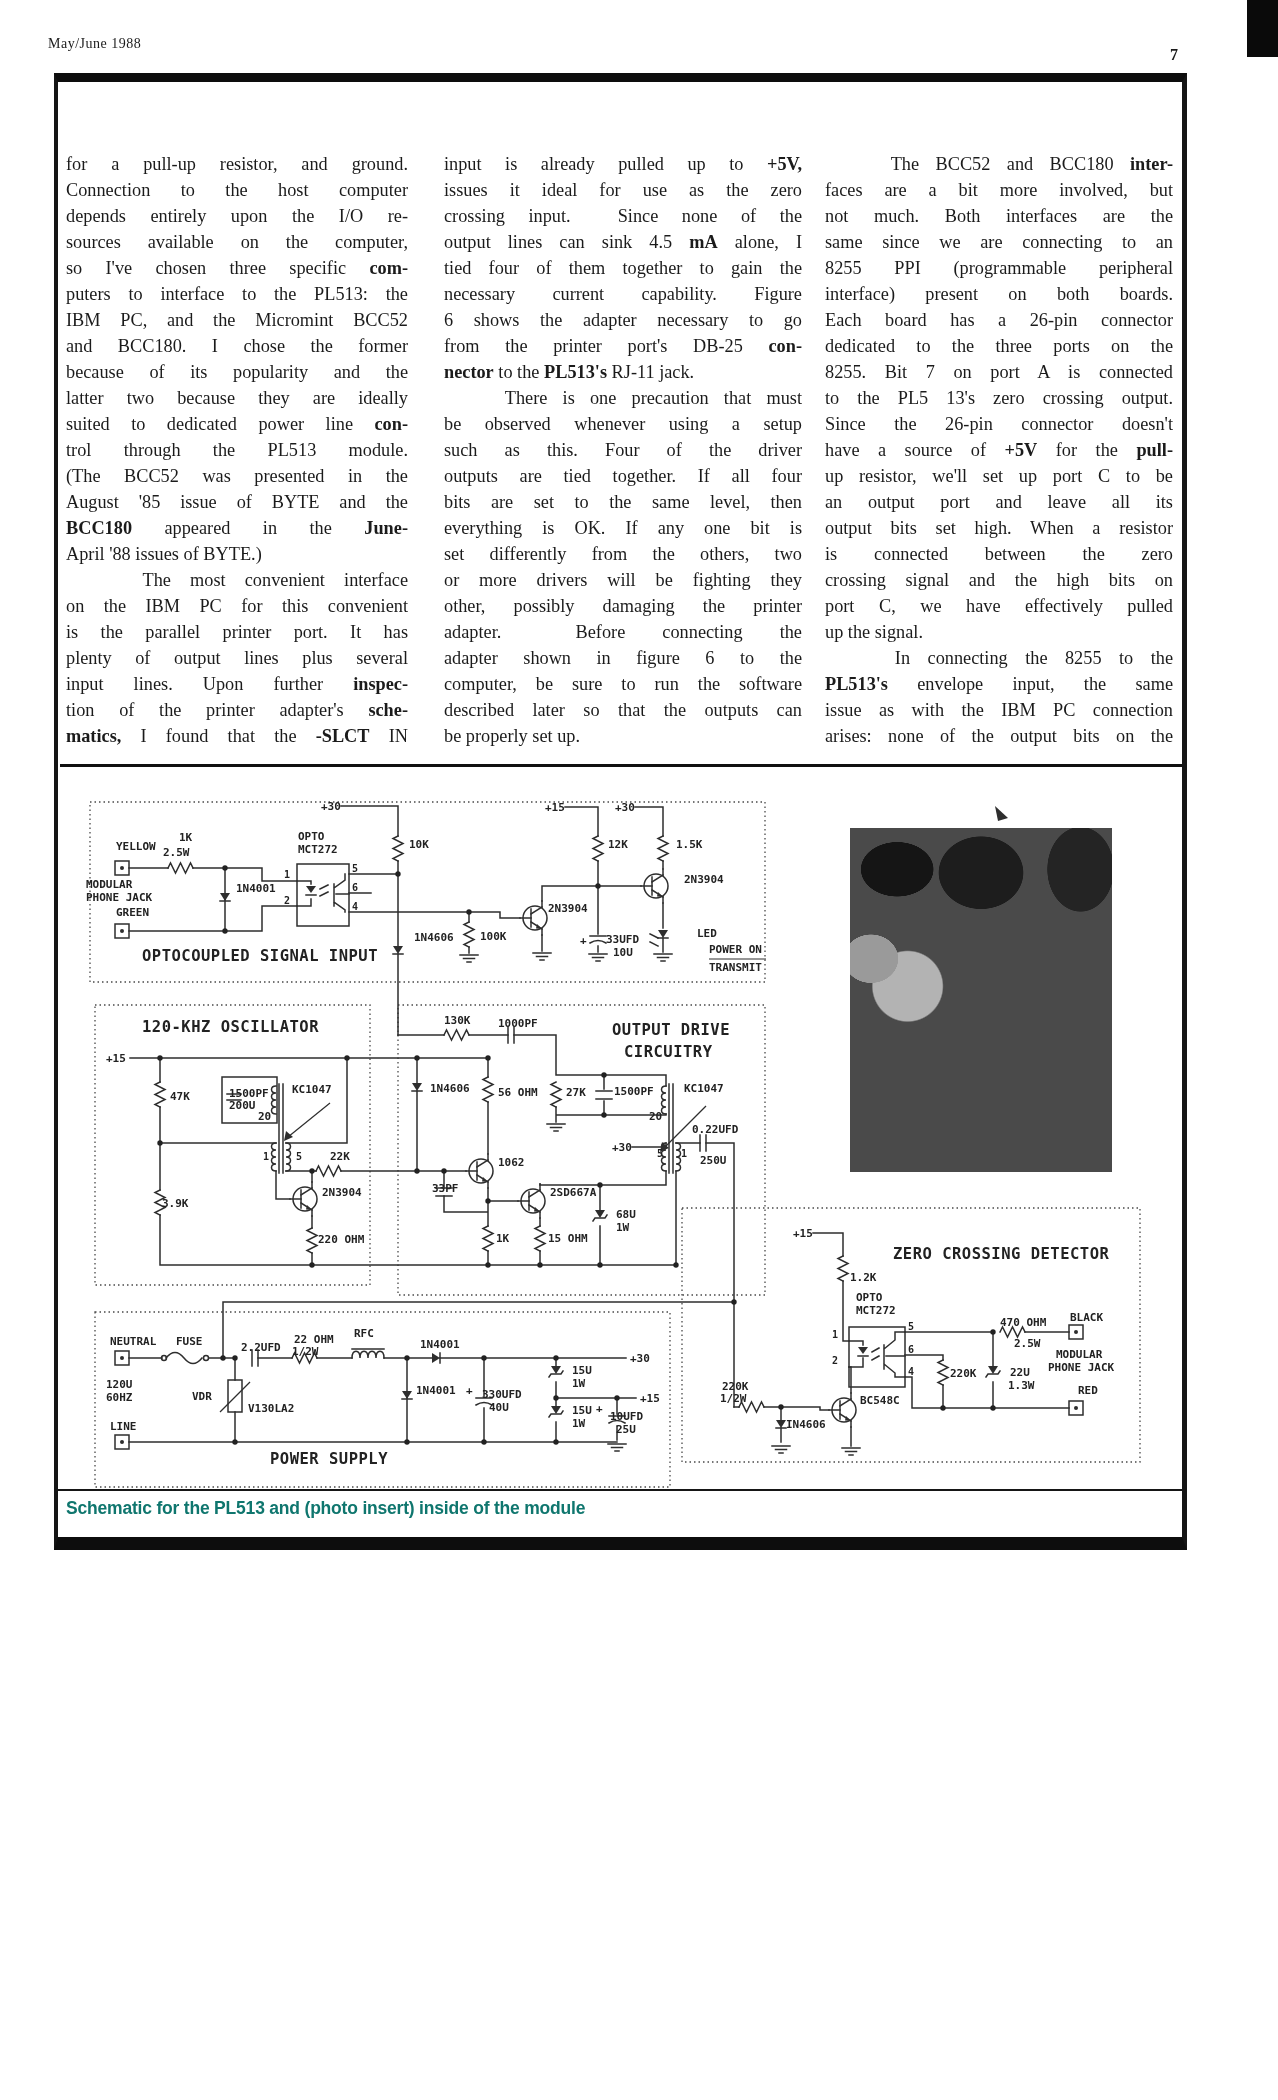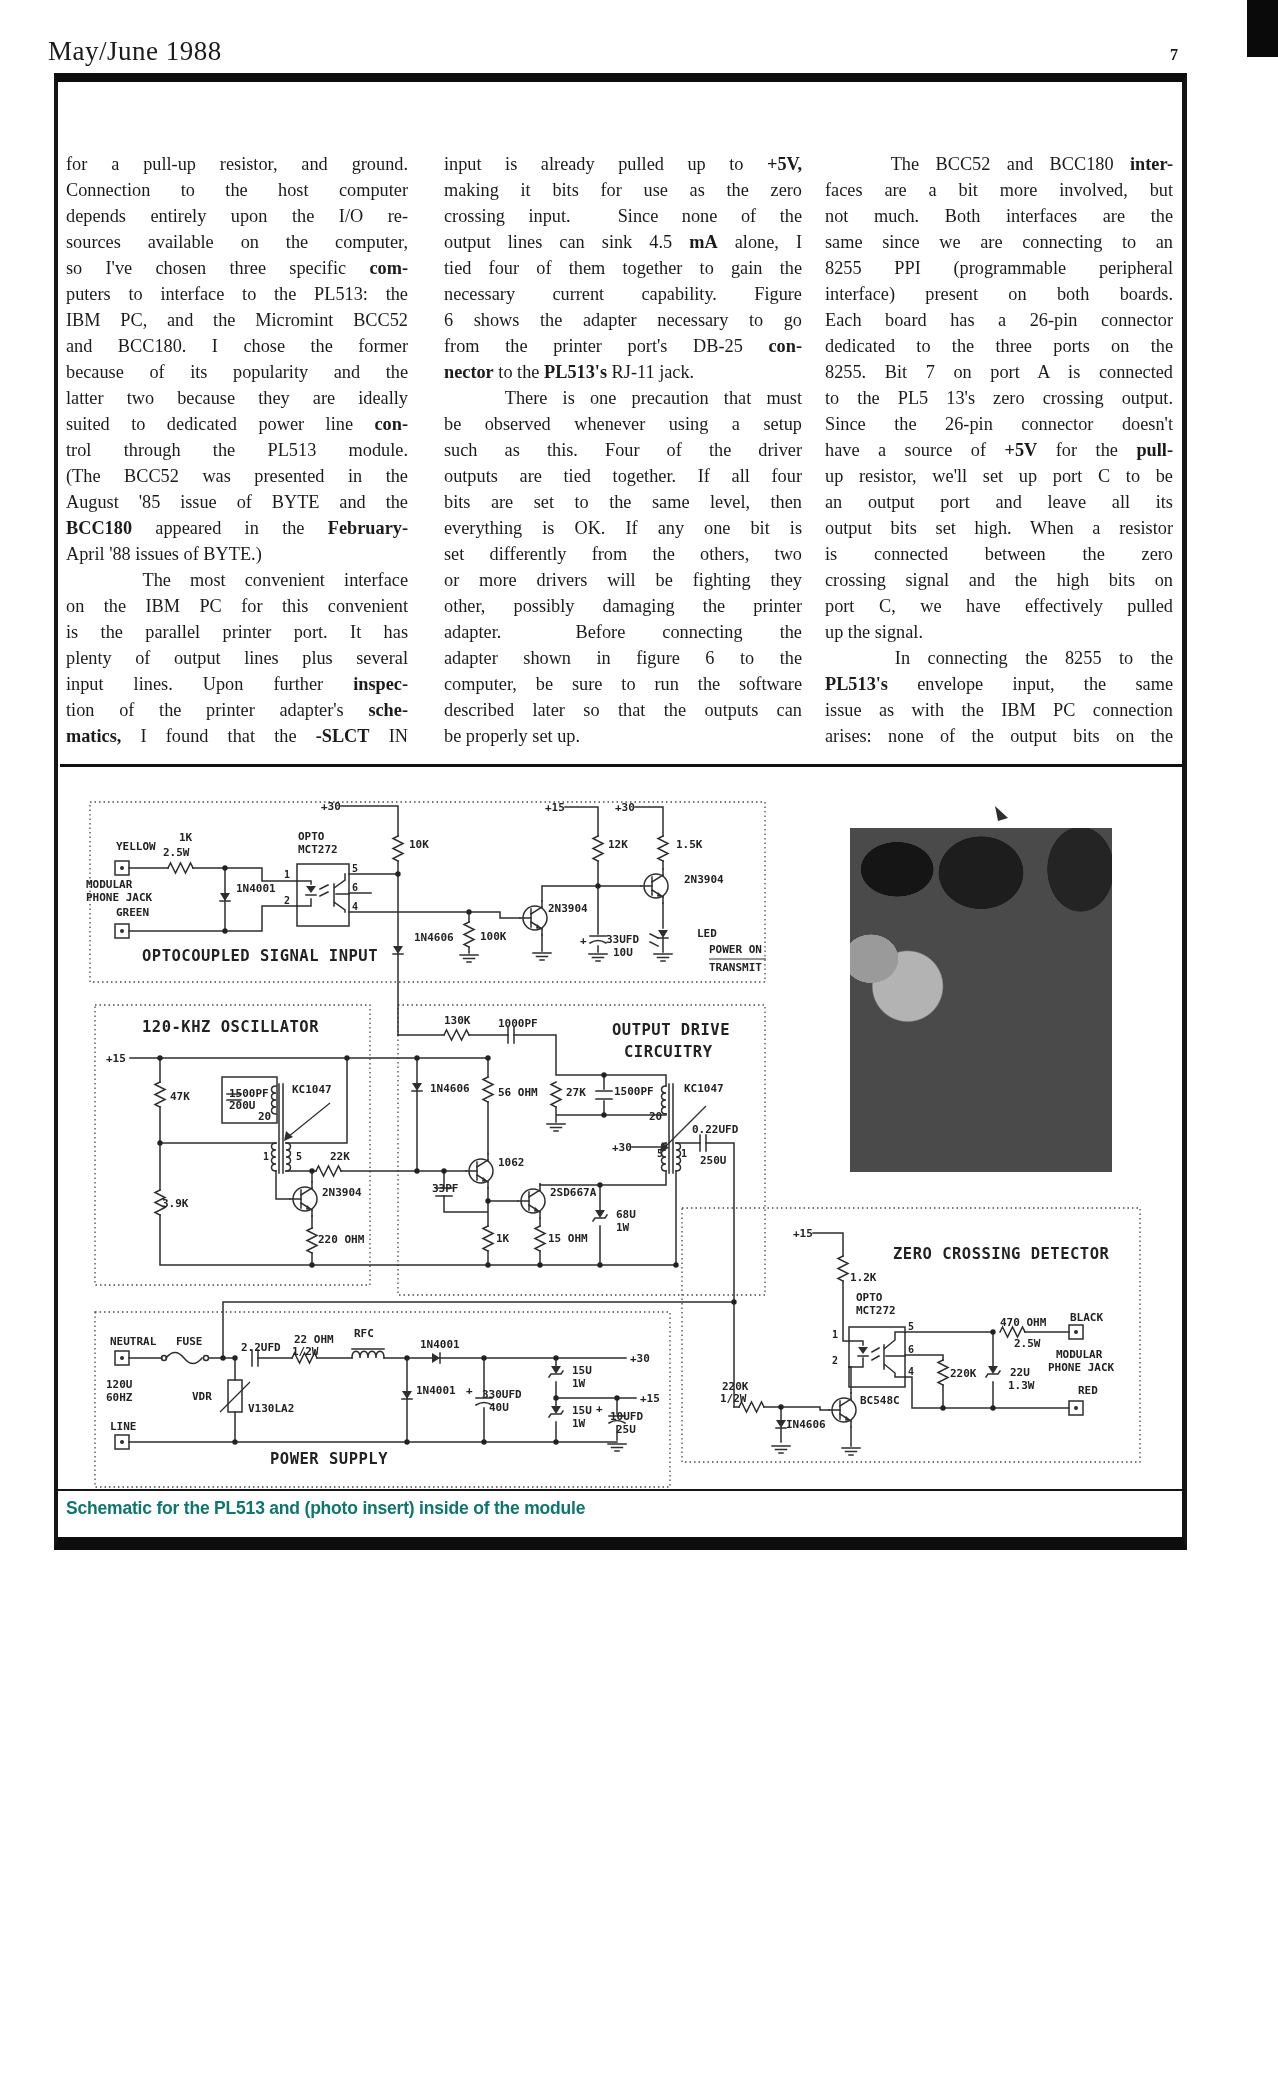--- a/index.html
+++ b/index.html
@@ -1,19 +1,19 @@
 <!DOCTYPE html>
 <html><head>
 <meta charset="utf-8">
 <style>
   html,body{margin:0;padding:0;background:#fff;}
   body{position:relative;width:1278px;height:2100px;font-family:"Liberation Serif",serif;color:#1b1b1b;overflow:hidden;}
   .abs{position:absolute;}
   
-  #issue{left:48px;top:36px;font-size:27px;letter-spacing:.5px;}
+  #issue{left:48px;top:36px;font-size:14px;letter-spacing:.5px;}
   #pageno{left:1170px;top:46px;font-size:16px;font-weight:bold;}
   #cornermark{left:1247px;top:0;width:31px;height:57px;background:#0a0a0a;}
   
   #frame{left:54px;top:73px;width:1133px;height:1477px;box-sizing:border-box;
          border-top:9px solid #0d0d0d;border-bottom:13px solid #0d0d0d;
          border-left:4px solid #151515;border-right:5px solid #151515;}
   #figrule{left:60px;top:764px;width:1122px;height:3px;background:#101010;}
   #caprule{left:58px;top:1489px;width:1125px;height:2px;background:#161616;}
   #caption{left:66px;top:1498px;width:1100px;font-family:"Liberation Sans",sans-serif;
            font-weight:bold;font-size:17.5px;letter-spacing:-.2px;color:#0f766e;}
@@ -73,33 +73,33 @@
     <div class="tl"><span>so I've chosen three specific </span><span class="b">com-</span><span></span></div>
     <div class="tl"><span>puters to interface to the PL513: the</span></div>
     <div class="tl"><span>IBM PC, and the Micromint BCC52</span></div>
     <div class="tl"><span>and BCC180. I chose the former</span></div>
     <div class="tl"><span>because of its popularity and the</span></div>
     <div class="tl"><span>latter two because they are ideally</span></div>
     <div class="tl"><span>suited to dedicated power line </span><span class="b">con-</span><span></span></div>
     <div class="tl"><span>trol through the PL513 module.</span></div>
     <div class="tl"><span>(The BCC52 was presented in the</span></div>
     <div class="tl"><span>August '85 issue of BYTE and the</span></div>
-    <div class="tl"><span></span><span class="b">BCC180</span><span> appeared in the </span><span class="b">February-</span><span></span></div>
+    <div class="tl"><span></span><span class="b">BCC180</span><span> appeared in the </span><span class="b">June-</span><span></span></div>
     <div class="tl nj"><span>April '88 issues of BYTE.)</span></div>
     <div class="tl"><span>&nbsp;&nbsp;&nbsp;&nbsp;The most convenient interface</span></div>
     <div class="tl"><span>on the IBM PC for this convenient</span></div>
     <div class="tl"><span>is the parallel printer port. It has</span></div>
     <div class="tl"><span>plenty of output lines plus several</span></div>
     <div class="tl"><span>input lines. Upon further </span><span class="b">inspec-</span><span></span></div>
     <div class="tl"><span>tion of the printer adapter's </span><span class="b">sche-</span><span></span></div>
     <div class="tl"><span></span><span class="b">matics,</span><span> I found that the </span><span class="b">-SLCT</span><span> IN</span></div>
   </div>
 <div class="col" id="c2">
     <div class="tl"><span>input is already pulled up to </span><span class="b">+5V,</span><span></span></div>
-    <div class="tl"><span>making it bits for use as the zero</span></div>
+    <div class="tl"><span>issues it ideal for use as the zero</span></div>
     <div class="tl"><span>crossing input.&nbsp;&nbsp;Since none of the</span></div>
     <div class="tl"><span>output lines can sink 4.5 </span><span class="b">mA</span><span> alone, I</span></div>
     <div class="tl"><span>tied four of them together to gain the</span></div>
     <div class="tl"><span>necessary current capability. Figure</span></div>
     <div class="tl"><span>6 shows the adapter necessary to go</span></div>
     <div class="tl"><span>from the printer port's DB-25 </span><span class="b">con-</span><span></span></div>
     <div class="tl nj"><span></span><span class="b">nector</span><span> to the </span><span class="b">PL513's</span><span> RJ-11 jack.</span></div>
     <div class="tl"><span>&nbsp;&nbsp;&nbsp;&nbsp;There is one precaution that must</span></div>
     <div class="tl"><span>be observed whenever using a setup</span></div>
     <div class="tl"><span>such as this. Four of the driver</span></div>

